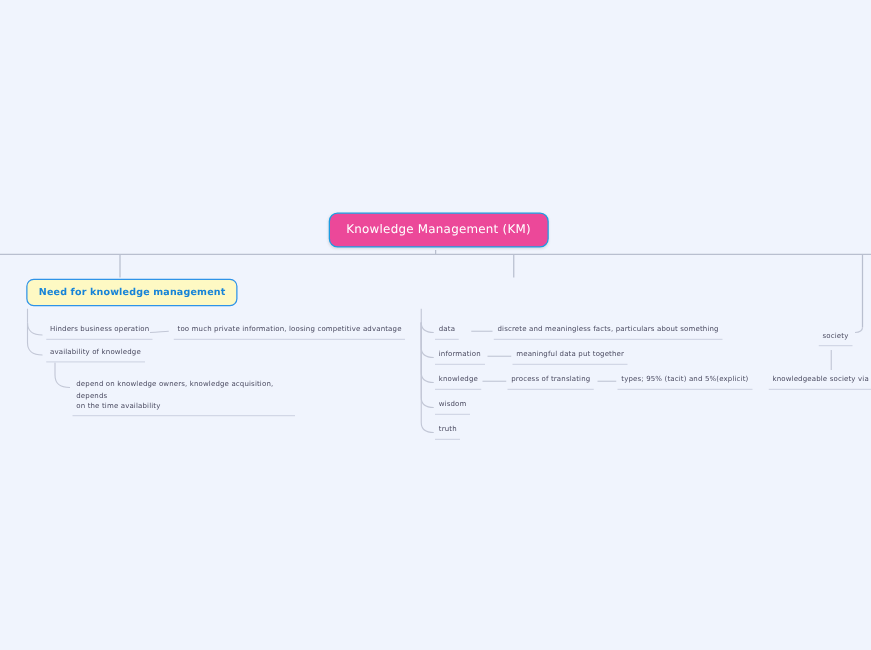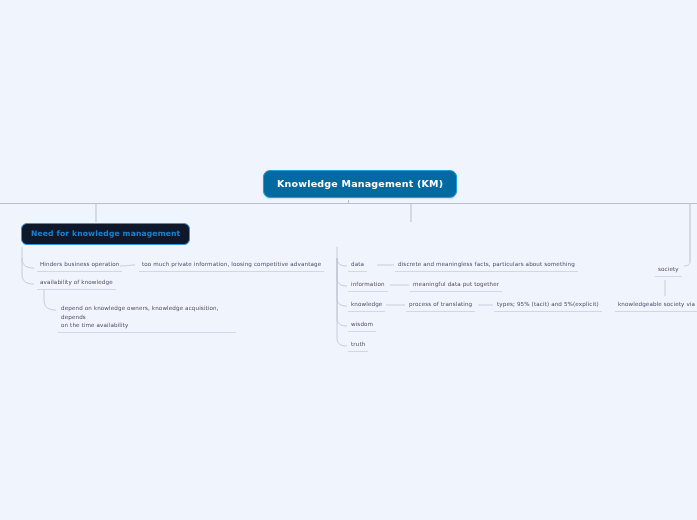--- a/index.html
+++ b/index.html
@@ -28,34 +28,34 @@
     height: 520px;
     pointer-events: none;
   }
   .node {
     position: absolute;
     box-sizing: border-box;
     white-space: nowrap;
   }
   
   .node-root {
-    background: #0369a1;
+    background: #ec4899;
     color: #ffffff;
     border: 1px solid #1b9de2;
     border-radius: 7px;
     font-size: 9.5px;
-    font-weight: bold;
+    font-weight: normal;
     letter-spacing: 0.2px;
     padding: 7px 13px 8px 13px;
     text-align: center;
     box-shadow: 0 1px 2px rgba(0,0,0,0.10);
   }
   
   .node-l1 {
-    background: #0f172a;
+    background: #fef9c3;
     color: #1683d8;
     border: 1.3px solid #2f93e8;
     border-radius: 6px;
     font-size: 7.6px;
     font-weight: bold;
     letter-spacing: 0.15px;
     padding: 5px 9px 6px 9px;
     text-align: center;
   }
   

